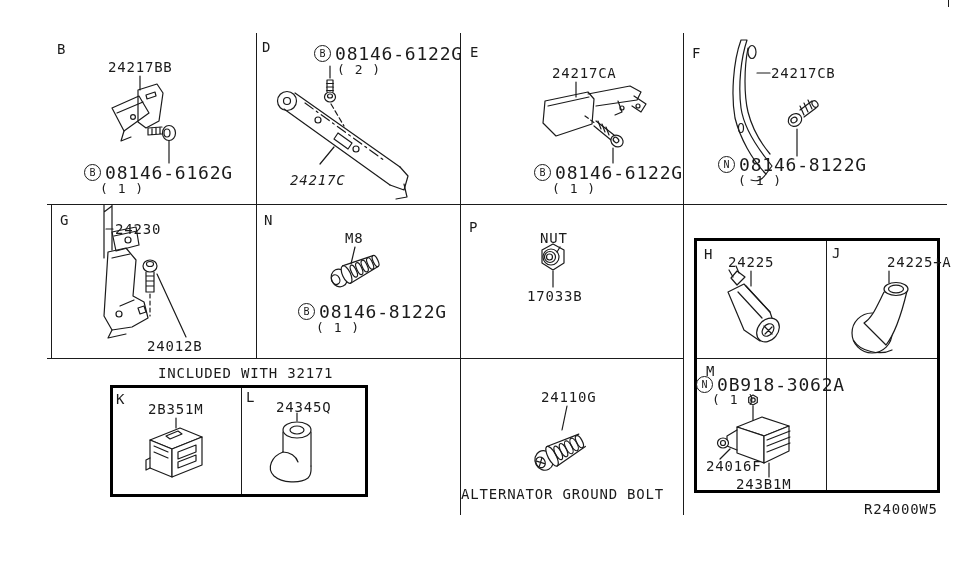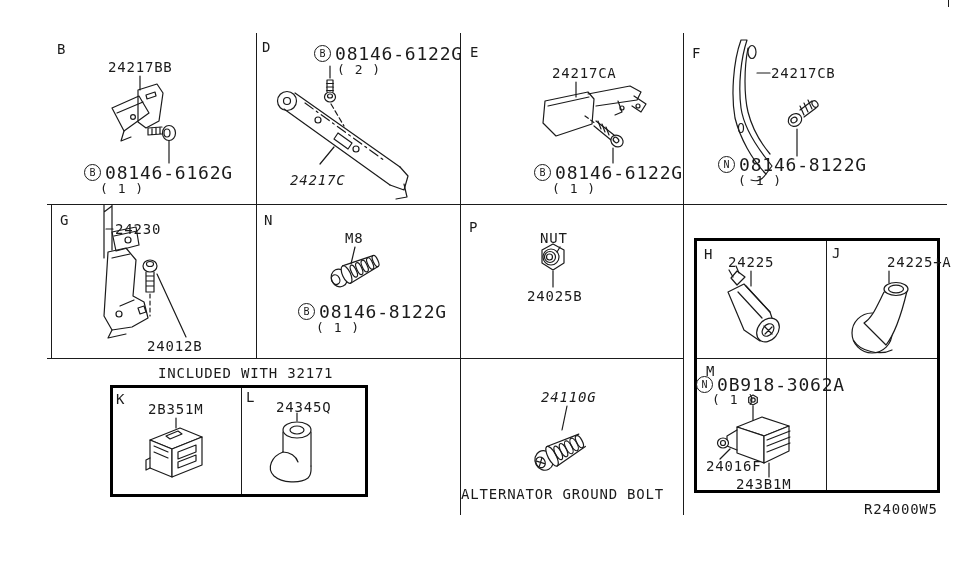--- a/index.html
+++ b/index.html
@@ -265,39 +265,39 @@
   <div class="letter" style="left:264px;top:213px;">N</div>
   <div class="lbl" style="left:345px;top:231px;">M8</div>
   <div class="hwrow" style="left:298px;top:303px;">
     <span class="circ">B</span>
     <span class="hwnum">08146-8122G</span>
   </div>
   <div class="qty" style="left:316px;top:321px;">( 1 )</div>
 
   <div class="letter" style="left:469px;top:220px;">P</div>
   <div class="lbl" style="left:540px;top:231px;">NUT</div>
-  <div class="lbl" style="left:527px;top:289px;">24025B</div>
+  <div class="lbl" style="left:527px;top:289px;">17033B</div>
 
   <div class="letter" style="left:704px;top:247px;">H</div>
   <div class="lbl" style="left:728px;top:255px;">24225</div>
   <div class="letter" style="left:832px;top:246px;">J</div>
   <div class="lbl" style="left:851px;top:255px;margin-left:36px;">24225+A</div>
   <div class="letter" style="left:706px;top:364px;">M</div>
   <div class="hwrow" style="left:696px;top:376px;">
     <span class="circ">N</span>
     <span class="hwnum">0B918-3062A</span>
   </div>
   <div class="qty" style="left:712px;top:393px;">( 1 )</div>
   <div class="lbl" style="left:706px;top:459px;">24016F</div>
   <div class="lbl" style="left:736px;top:477px;text-align:center;">243B1M</div>
 
   <div class="lbl" style="left:158px;top:366px;">INCLUDED WITH 32171</div>
   <div class="letter" style="left:116px;top:392px;">K</div>
   <div class="lbl" style="left:148px;top:402px;">2B351M</div>
   <div class="letter" style="left:246px;top:390px;">L</div>
   <div class="lbl" style="left:276px;top:400px;">24345Q</div>
 
-  <div class="lbl" style="left:541px;top:390px;font-style:italic;">24110G</div>
+  <div class="lbl" style="left:541px;top:390px;">24110G</div>
   <div class="lbl" style="left:461px;top:487px;">ALTERNATOR GROUND BOLT</div>
 
   <div class="lbl" style="left:864px;top:502px;">R24000W5</div>
 
 </div>
 
 </body></html>

